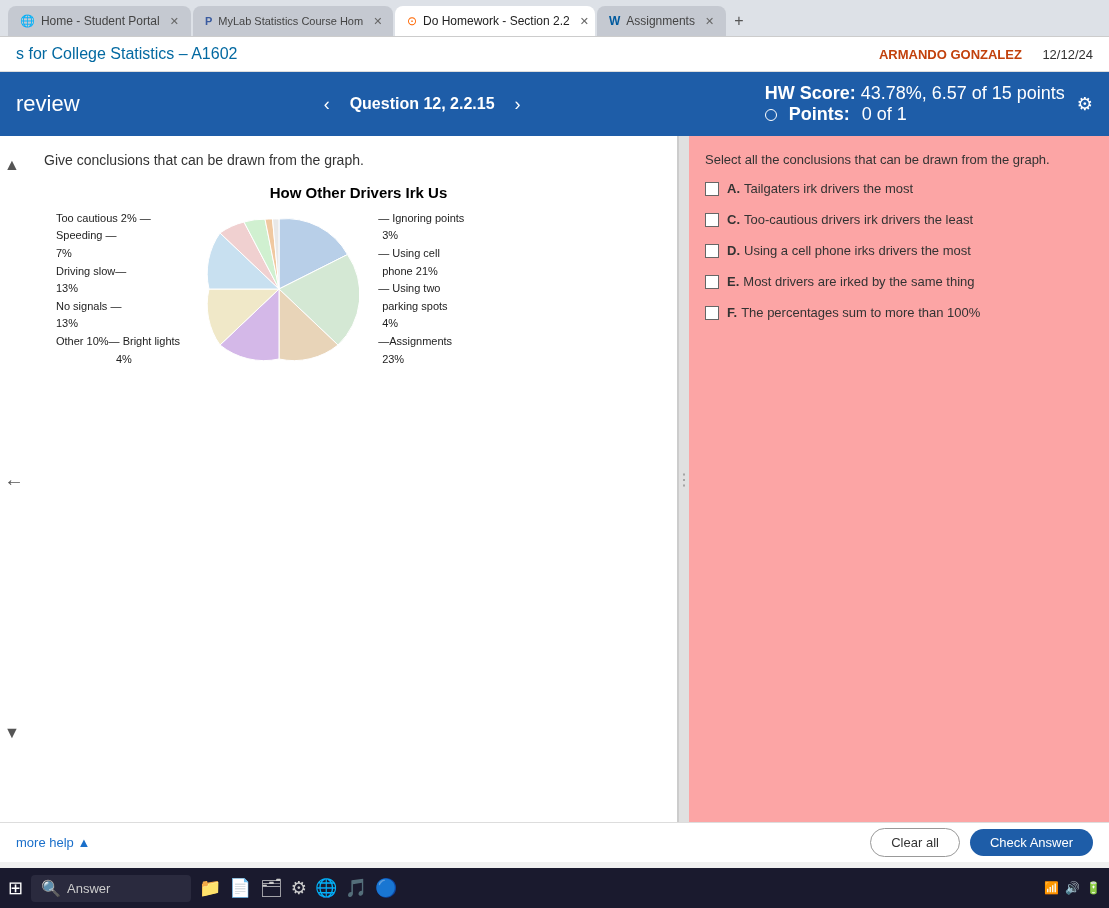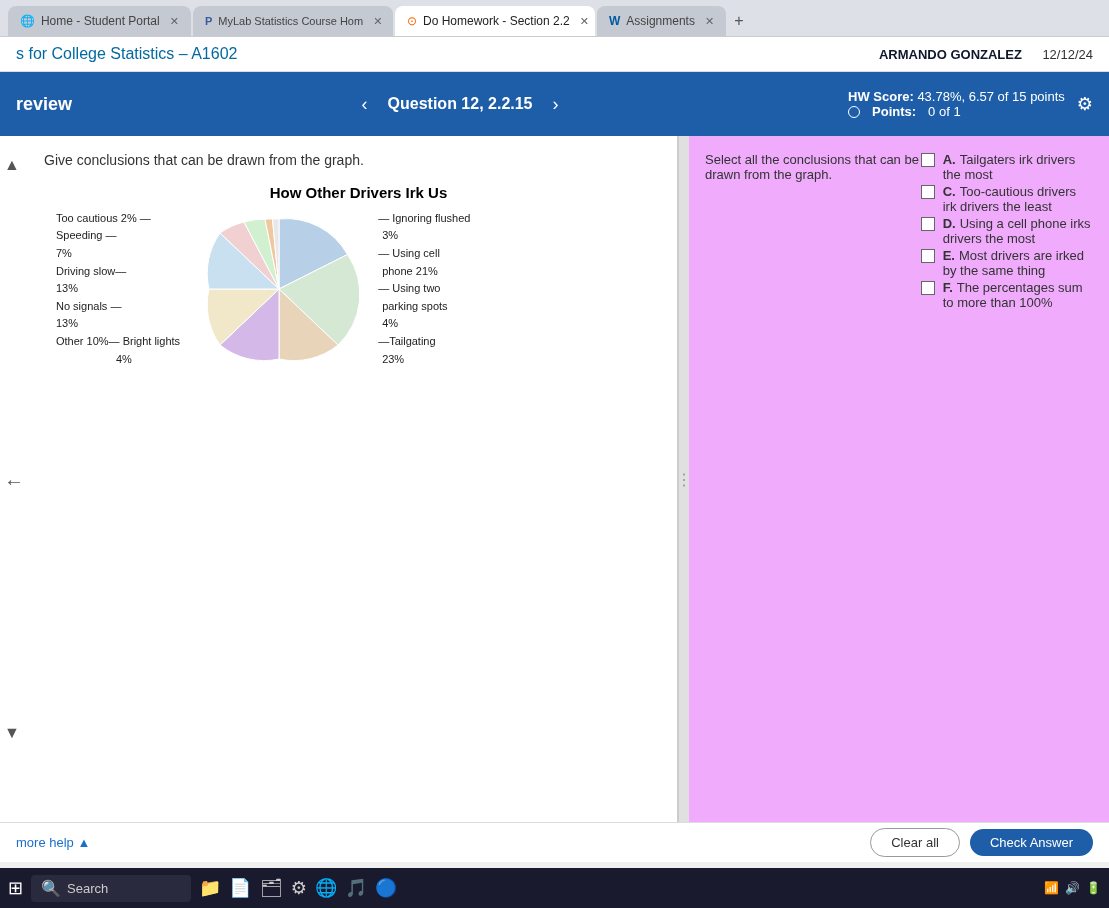--- a/index.html
+++ b/index.html
@@ -14,29 +14,29 @@
     .tab-close { color: #666; font-size: 11px; cursor: pointer; margin-left: 4px; }
     .tab-add { background: none; border: none; font-size: 16px; color: #555; cursor: pointer; padding: 0 6px; }
 
     .address-bar { display: flex; align-items: center; padding: 4px 8px; background: #f0f0f0; border-bottom: 1px solid #ccc; gap: 8px; height: 36px; }
     .address-input { flex: 1; border: 1px solid #bbb; border-radius: 4px; padding: 3px 8px; font-size: 12px; background: #fff; color: #333; }
     .star-icon { color: #888; font-size: 14px; }
 
     
     .page-header { background: #fff; padding: 8px 16px; border-bottom: 1px solid #ddd; display: flex; justify-content: space-between; align-items: center; }
     .page-title { font-size: 16px; color: #0369a1; font-weight: normal; }
-    .user-info { font-size: 13px; color: #0f172a; font-weight: bold; }
+    .user-info { font-size: 13px; color: #c2410c; font-weight: bold; }
 
     
     .question-nav { background: #1e5da8; color: #fff; display: flex; align-items: center; justify-content: space-between; padding: 8px 16px; height: 64px; }
-    .review-label { font-size: 18px; font-weight: bold; color: #fff; }
+    .review-label { font-size: 22px; font-weight: normal; color: #fff; }
     .question-title-area { display: flex; align-items: center; gap: 12px; }
     .nav-arrow { background: none; border: none; color: #fff; font-size: 18px; cursor: pointer; padding: 4px 8px; }
     .question-label { font-size: 16px; font-weight: bold; color: #fff; }
-    .score-area { text-align: right; font-size: 13px; color: #fff; }
+    .score-area { text-align: right; font-size: 18px; color: #fff; }
     .score-bold { font-weight: bold; }
     .settings-icon-btn { background: none; border: none; color: #fff; font-size: 18px; cursor: pointer; }
 
     
     .main-content { display: flex; background: #f5f5f5; height: calc(908px - 36px - 36px - 46px - 64px - 40px); }
 
     
     .left-panel { flex: 1; background: #fff; border-right: 2px solid #ccc; padding: 16px; position: relative; overflow: hidden; }
     .back-arrow-btn { position: absolute; left: 4px; top: 50%; transform: translateY(-50%); font-size: 20px; color: #555; background: none; border: none; cursor: pointer; }
     .collapse-btn { position: absolute; left: 4px; top: 30%; font-size: 16px; color: #555; background: none; border: none; cursor: pointer; }
@@ -46,23 +46,23 @@
 
     
     .chart-area { margin-left: 20px; }
     .chart-title { font-size: 15px; font-weight: bold; text-align: center; margin-bottom: 8px; }
     .chart-wrapper { display: flex; align-items: center; gap: 19px; }
     .pie-container { position: relative; width: 160px; height: 160px; flex-shrink: 0; }
     .labels-left { font-size: 11px; color: #222; line-height: 1.6; }
     .labels-right { font-size: 11px; color: #222; line-height: 1.6; }
 
     
-    .right-panel { width: 420px; background: #f0abfc; padding: 16px; display: flex; flex-direction: row; }
+    .right-panel { width: 420px; background: #fca5a5; padding: 16px; display: flex; flex-direction: column; }
     .instruction-text { font-size: 13px; color: #333; margin-bottom: 14px; }
-    .options-list { list-style: none; display: flex; flex-direction: column; gap: 2px; }
+    .options-list { list-style: none; display: flex; flex-direction: column; gap: 16px; }
     .option-item { display: flex; align-items: flex-start; gap: 8px; font-size: 13px; color: #333; }
     .option-checkbox { width: 14px; height: 14px; border: 1px solid #666; background: #fff; flex-shrink: 0; margin-top: 1px; }
     .option-label { font-weight: bold; margin-right: 4px; }
 
     
     .panel-divider { width: 10px; background: #e0e0e0; position: relative; cursor: pointer; }
     .panel-divider::after { content: '⋮'; position: absolute; top: 50%; left: 50%; transform: translate(-50%, -50%); color: #999; font-size: 16px; }
 
     
     .footer { background: #fff; border-top: 1px solid #ddd; display: flex; justify-content: space-between; align-items: center; padding: 8px 16px; height: 40px; }
@@ -187,28 +187,28 @@
 
               <path d="M80,80 L45,13 A70,70 0 0,1 66,10.2 Z" fill="#d0f0d0" stroke="#fff" stroke-width="1"></path>
 
               <path d="M80,80 L66,10.2 A70,70 0 0,1 73.5,10 Z" fill="#f0c8a0" stroke="#fff" stroke-width="1"></path>
 
               <path d="M80,80 L73.5,10 A70,70 0 0,1 80,10 Z" fill="#e8e8e8" stroke="#fff" stroke-width="1"></path>
             </svg>
           </div>
 
           <div class="labels-right">
-            <div>— Ignoring flushed</div>
+            <div>— Ignoring points</div>
             <div style="margin-left:4px;">3%</div>
             <div>— Using cell</div>
             <div style="margin-left:4px;">phone 21%</div>
             <div>— Using two</div>
             <div style="margin-left:4px;">parking spots</div>
             <div style="margin-left:4px;">4%</div>
-            <div>—Tailgating</div>
+            <div>—Assignments</div>
             <div style="margin-left:4px;">23%</div>
           </div>
         </div>
       </div>
     </div>
   </div>
 
   <div class="panel-divider"></div>
 
   <div class="right-panel">
@@ -243,21 +243,21 @@
   <div class="footer-right">
     <button class="clear-all-btn">Clear all</button>
     <button class="check-btn">Check Answer</button>
   </div>
 </div>
 
 <div class="taskbar">
   <span class="taskbar-start">⊞</span>
   <div class="taskbar-search">
     <span style="color:#aaa;">🔍</span>
-    <span class="taskbar-search-text">Search</span>
+    <span class="taskbar-search-text">Answer</span>
   </div>
   <div class="taskbar-icons">
     <span class="taskbar-icon">📁</span>
     <span class="taskbar-icon">📄</span>
     <span class="taskbar-icon">🗂</span>
     <span class="taskbar-icon">⚙</span>
     <span class="taskbar-icon">🌐</span>
     <span class="taskbar-icon">🎵</span>
     <span class="taskbar-icon">🔵</span>
   </div>

